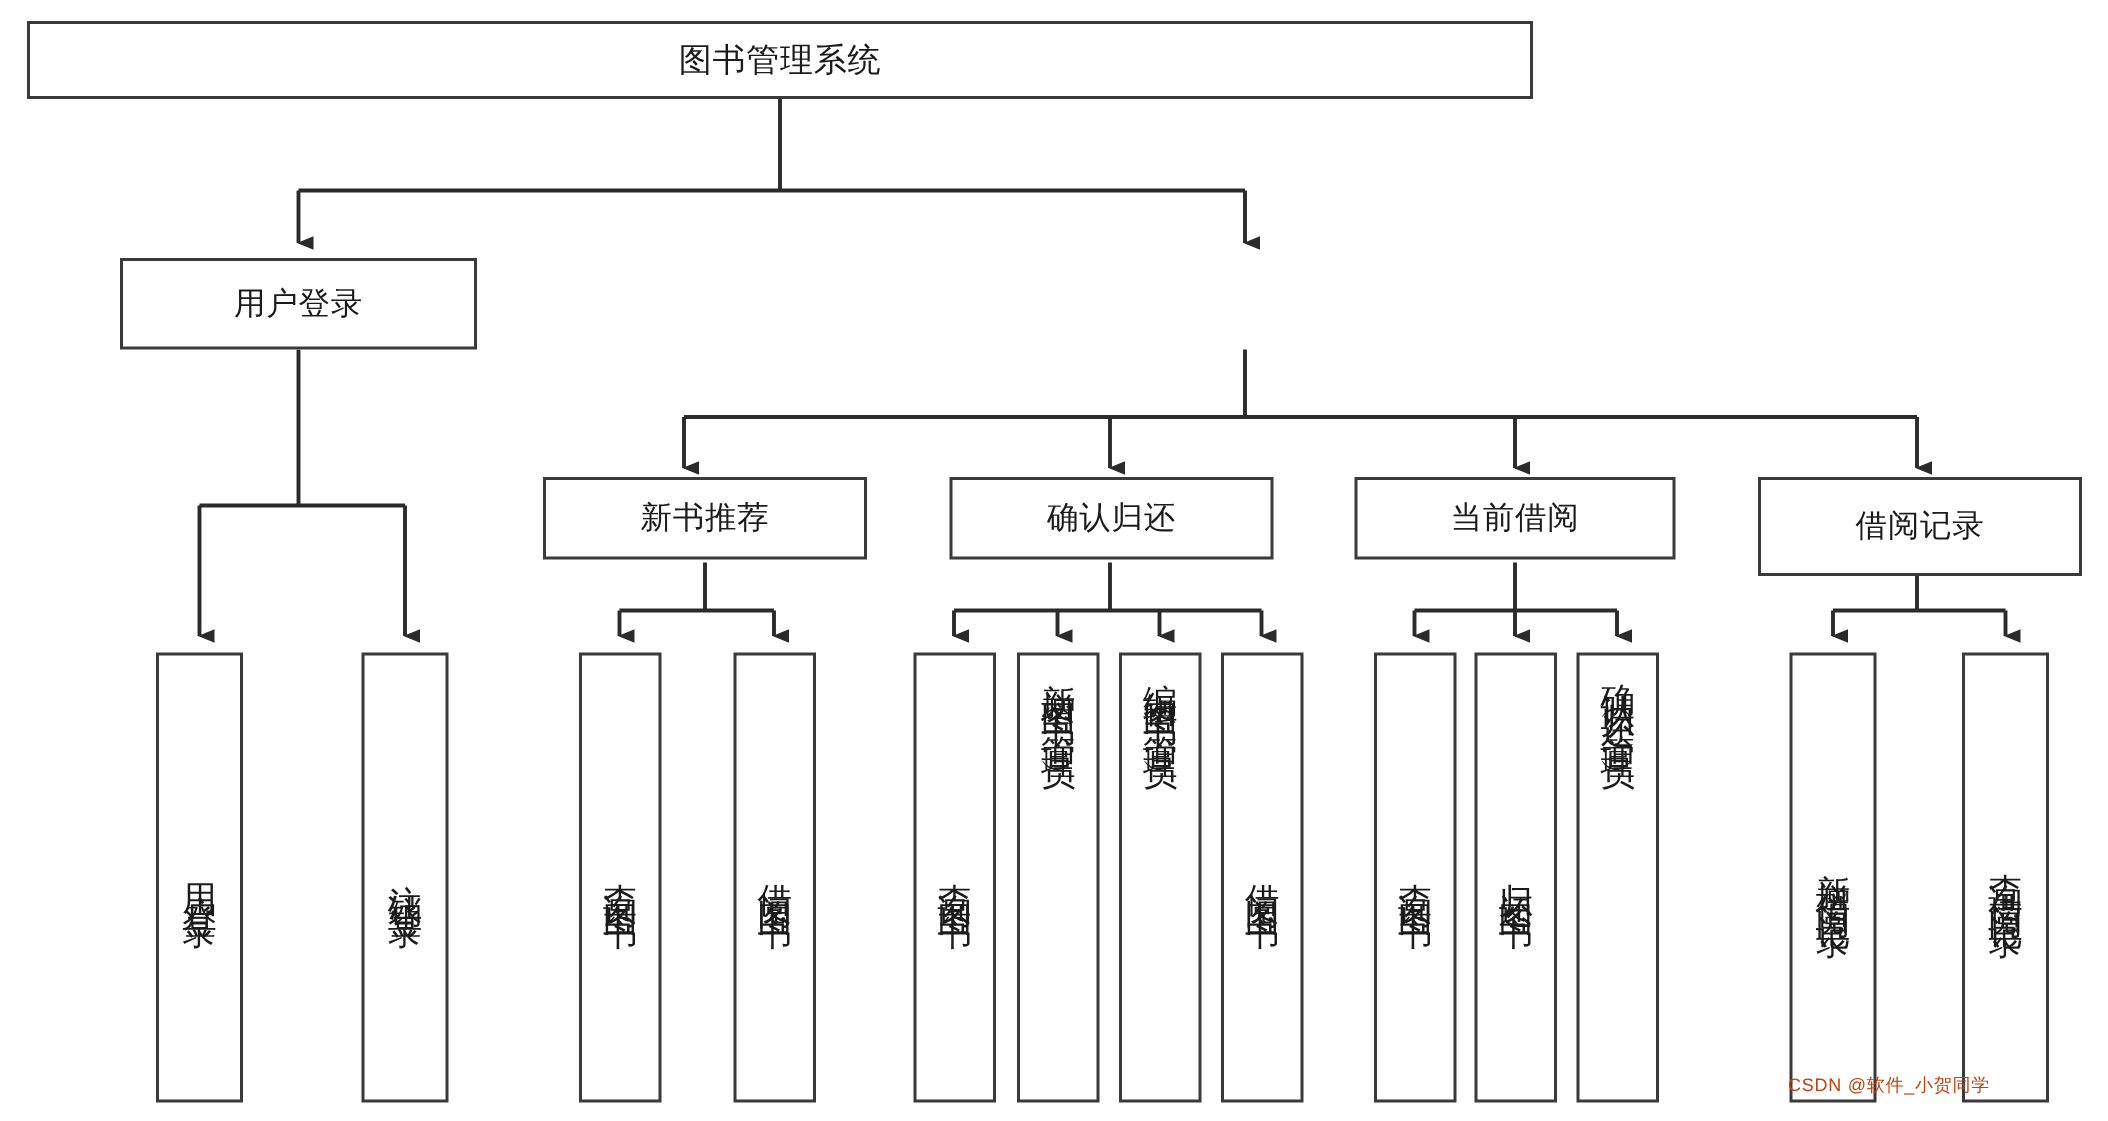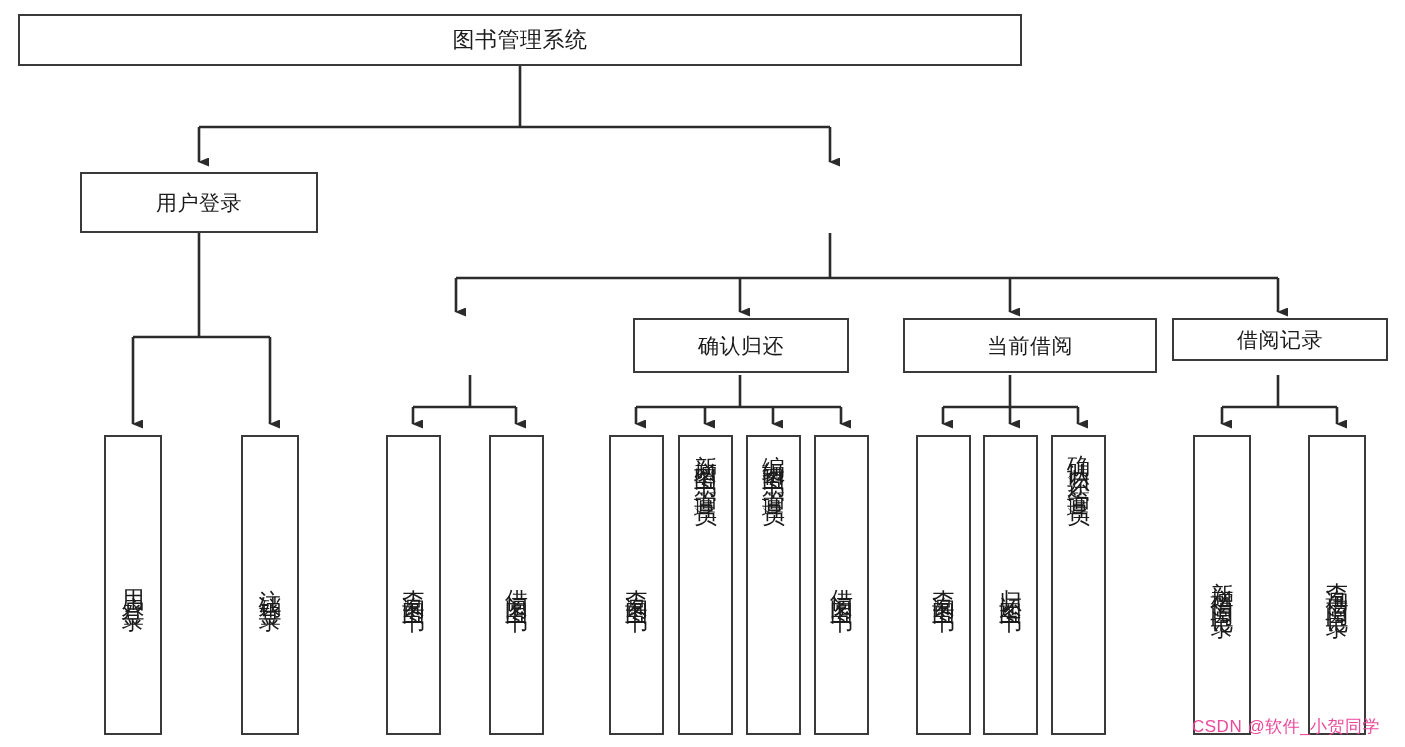--- a/index.html
+++ b/index.html
@@ -64,22 +64,22 @@
     letter-spacing: 7px;
     white-space: nowrap;
     margin: 0 auto;
   }
   
   .node.vert.centered {
     align-items: center;
   }
   .watermark {
     position: absolute;
-    font-size: 17px;
-    color: #ec4899;
+    font-size: 12px;
+    color: #c2410c;
     white-space: nowrap;
     letter-spacing: 0.5px;
   }
 </style>
 </head>
 <body>
 
 <div id="diagram-root">
 
   <svg id="edge-layer" viewBox="0 0 1405 747" xmlns="http://www.w3.org/2000/svg">
@@ -133,27 +133,30 @@
   </svg>
 
   <div class="node horiz root" style="left:18px; top:14px; width:1004px; height:52px;">
     <span class="node-label">图书管理系统</span>
   </div>
 
   <div class="node horiz" style="left:80px; top:172px; width:238px; height:61px;">
     <span class="node-label">用户登录</span>
   </div>
 
+  <div class="node horiz" style="left:362px; top:318px; width:216px; height:55px;">
+    <span class="node-label">新书推荐</span>
+  </div>
   <div class="node horiz" style="left:633px; top:318px; width:216px; height:55px;">
     <span class="node-label">确认归还</span>
   </div>
-  <div class="node horiz" style="left:903px; top:318px; width:254px; height:55px;">
+  <div class="node horiz" style="left:903px; top:318px; width:214px; height:55px;">
     <span class="node-label">当前借阅</span>
   </div>
-  <div class="node horiz" style="left:1172px; top:318px; width:216px; height:43px;">
+  <div class="node horiz" style="left:1172px; top:318px; width:216px; height:66px;">
     <span class="node-label">借阅记录</span>
   </div>
 
   <div class="node vert centered" style="left:104px; top:435px; width:58px; height:300px;">
     <span class="node-label">用户登录</span>
   </div>
   <div class="node vert centered" style="left:241px; top:435px; width:58px; height:300px;">
     <span class="node-label">注销登录</span>
   </div>
 

